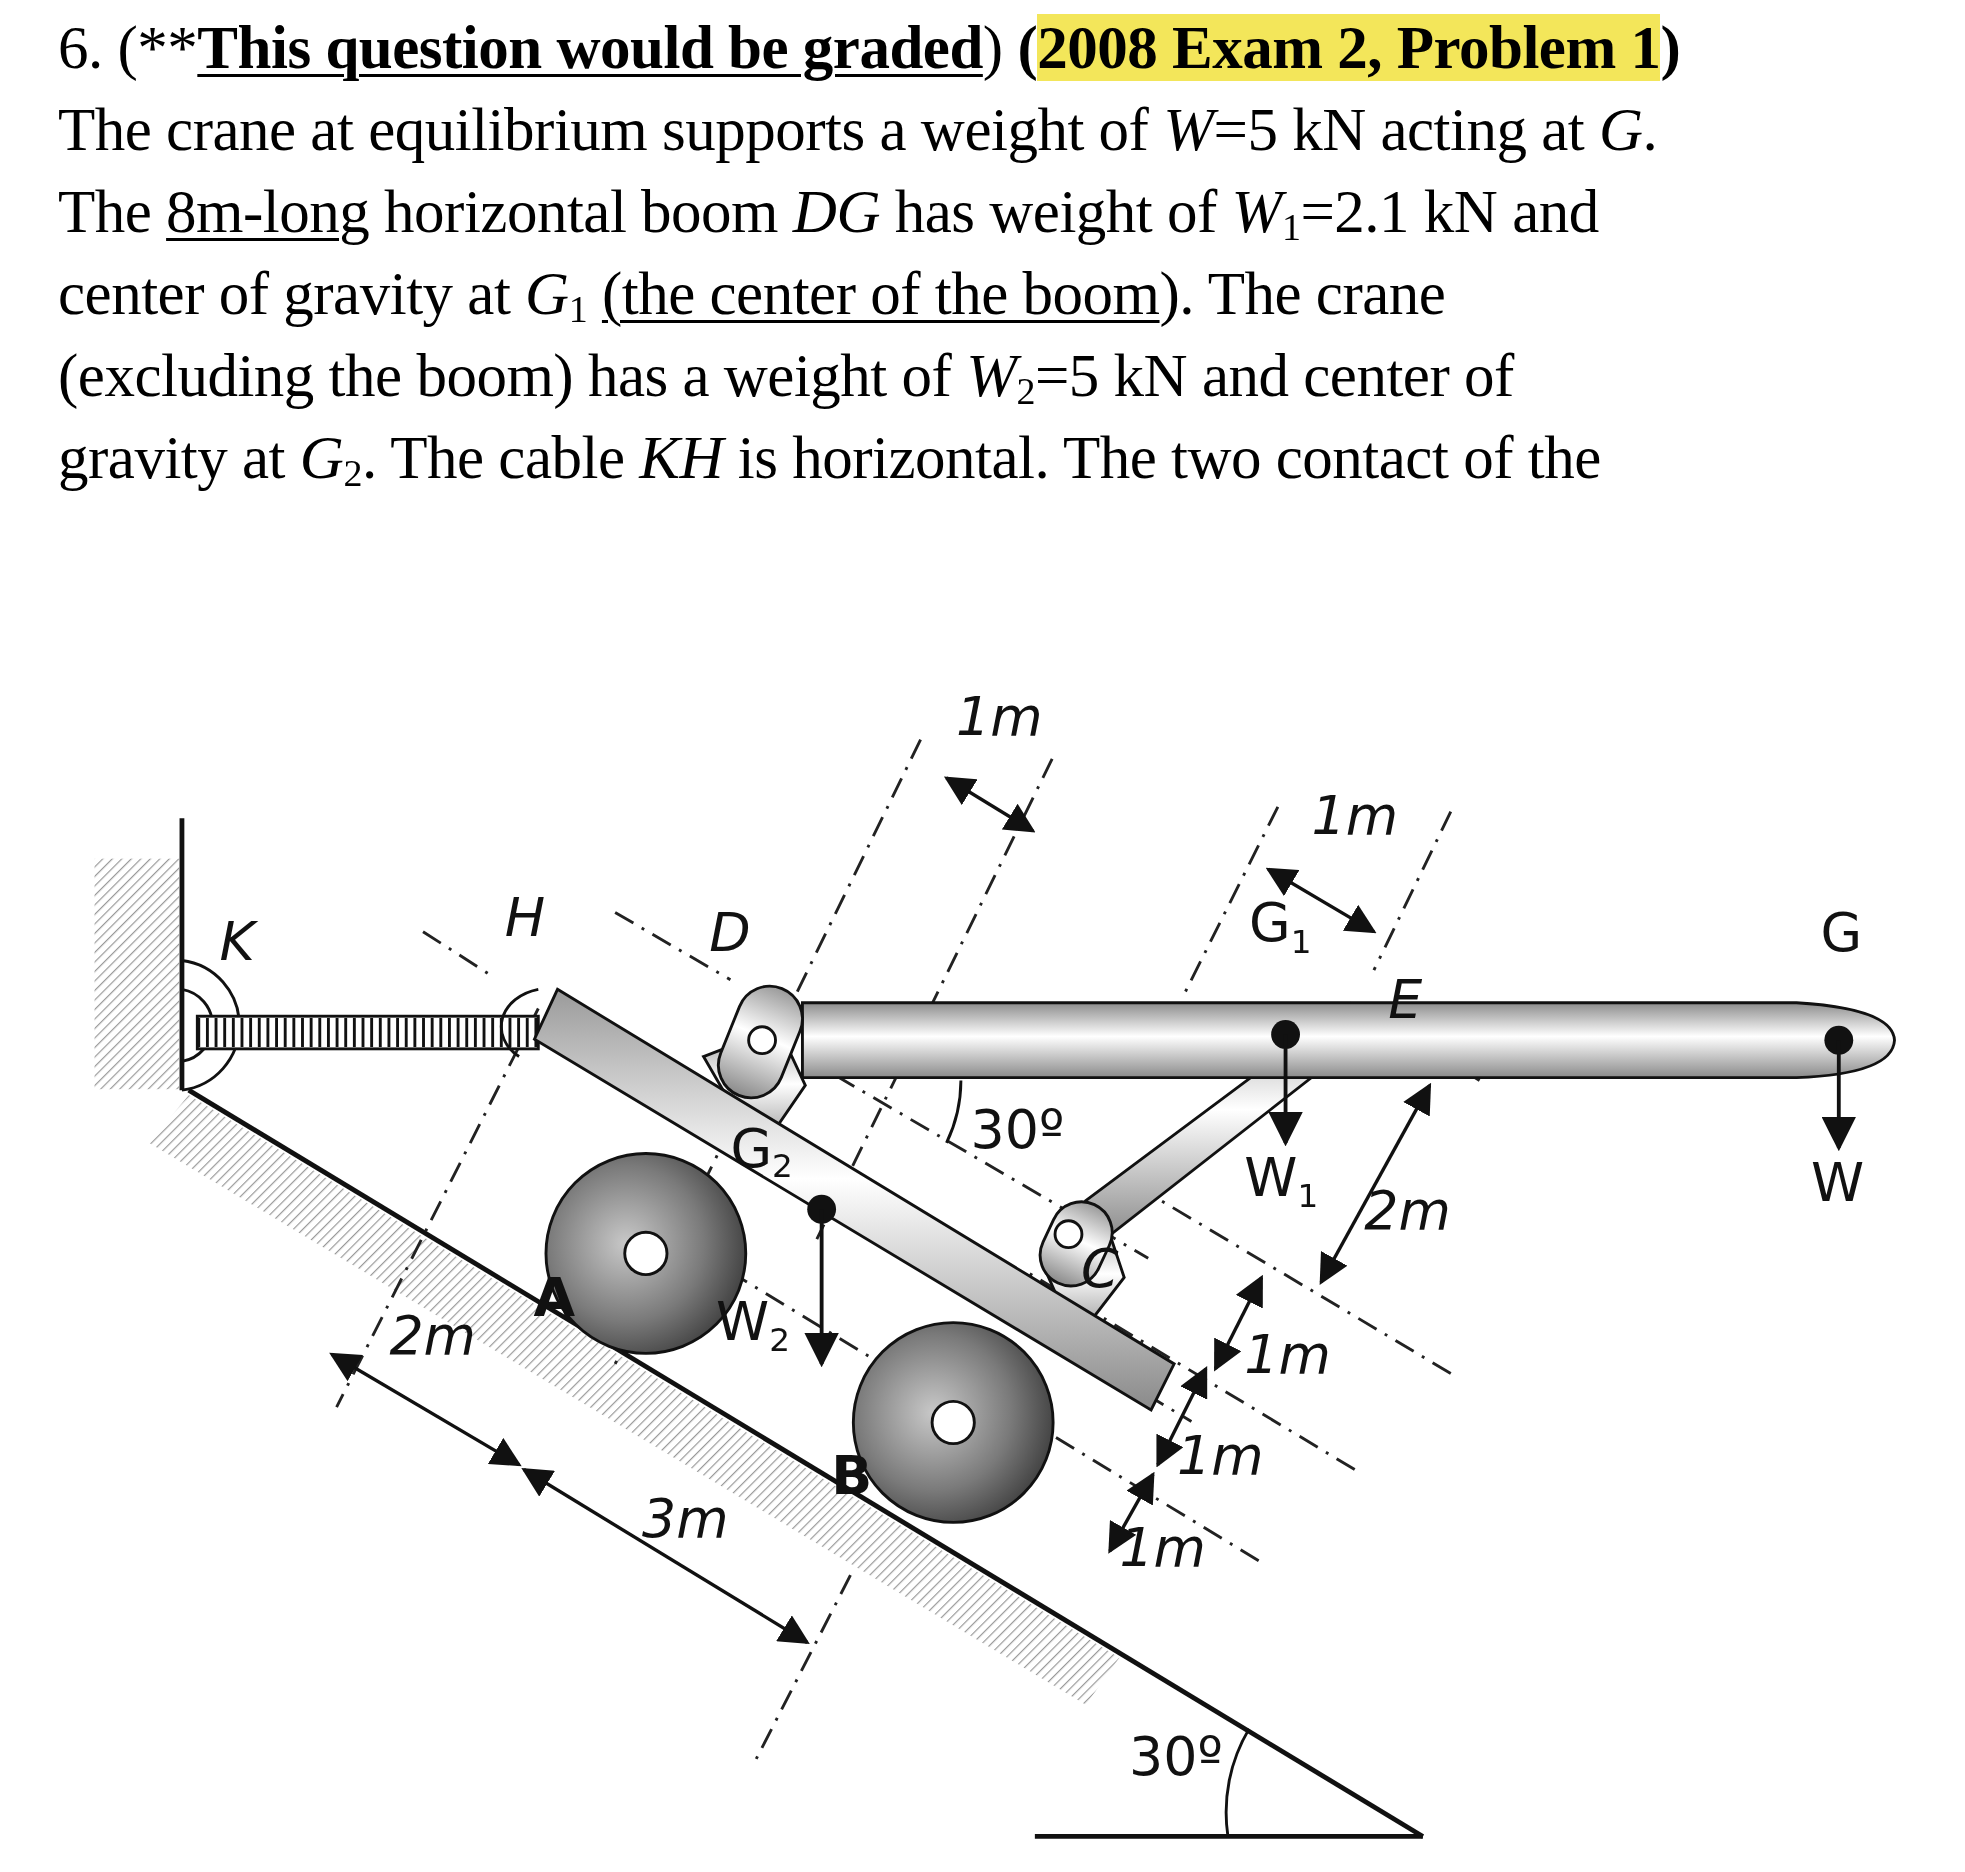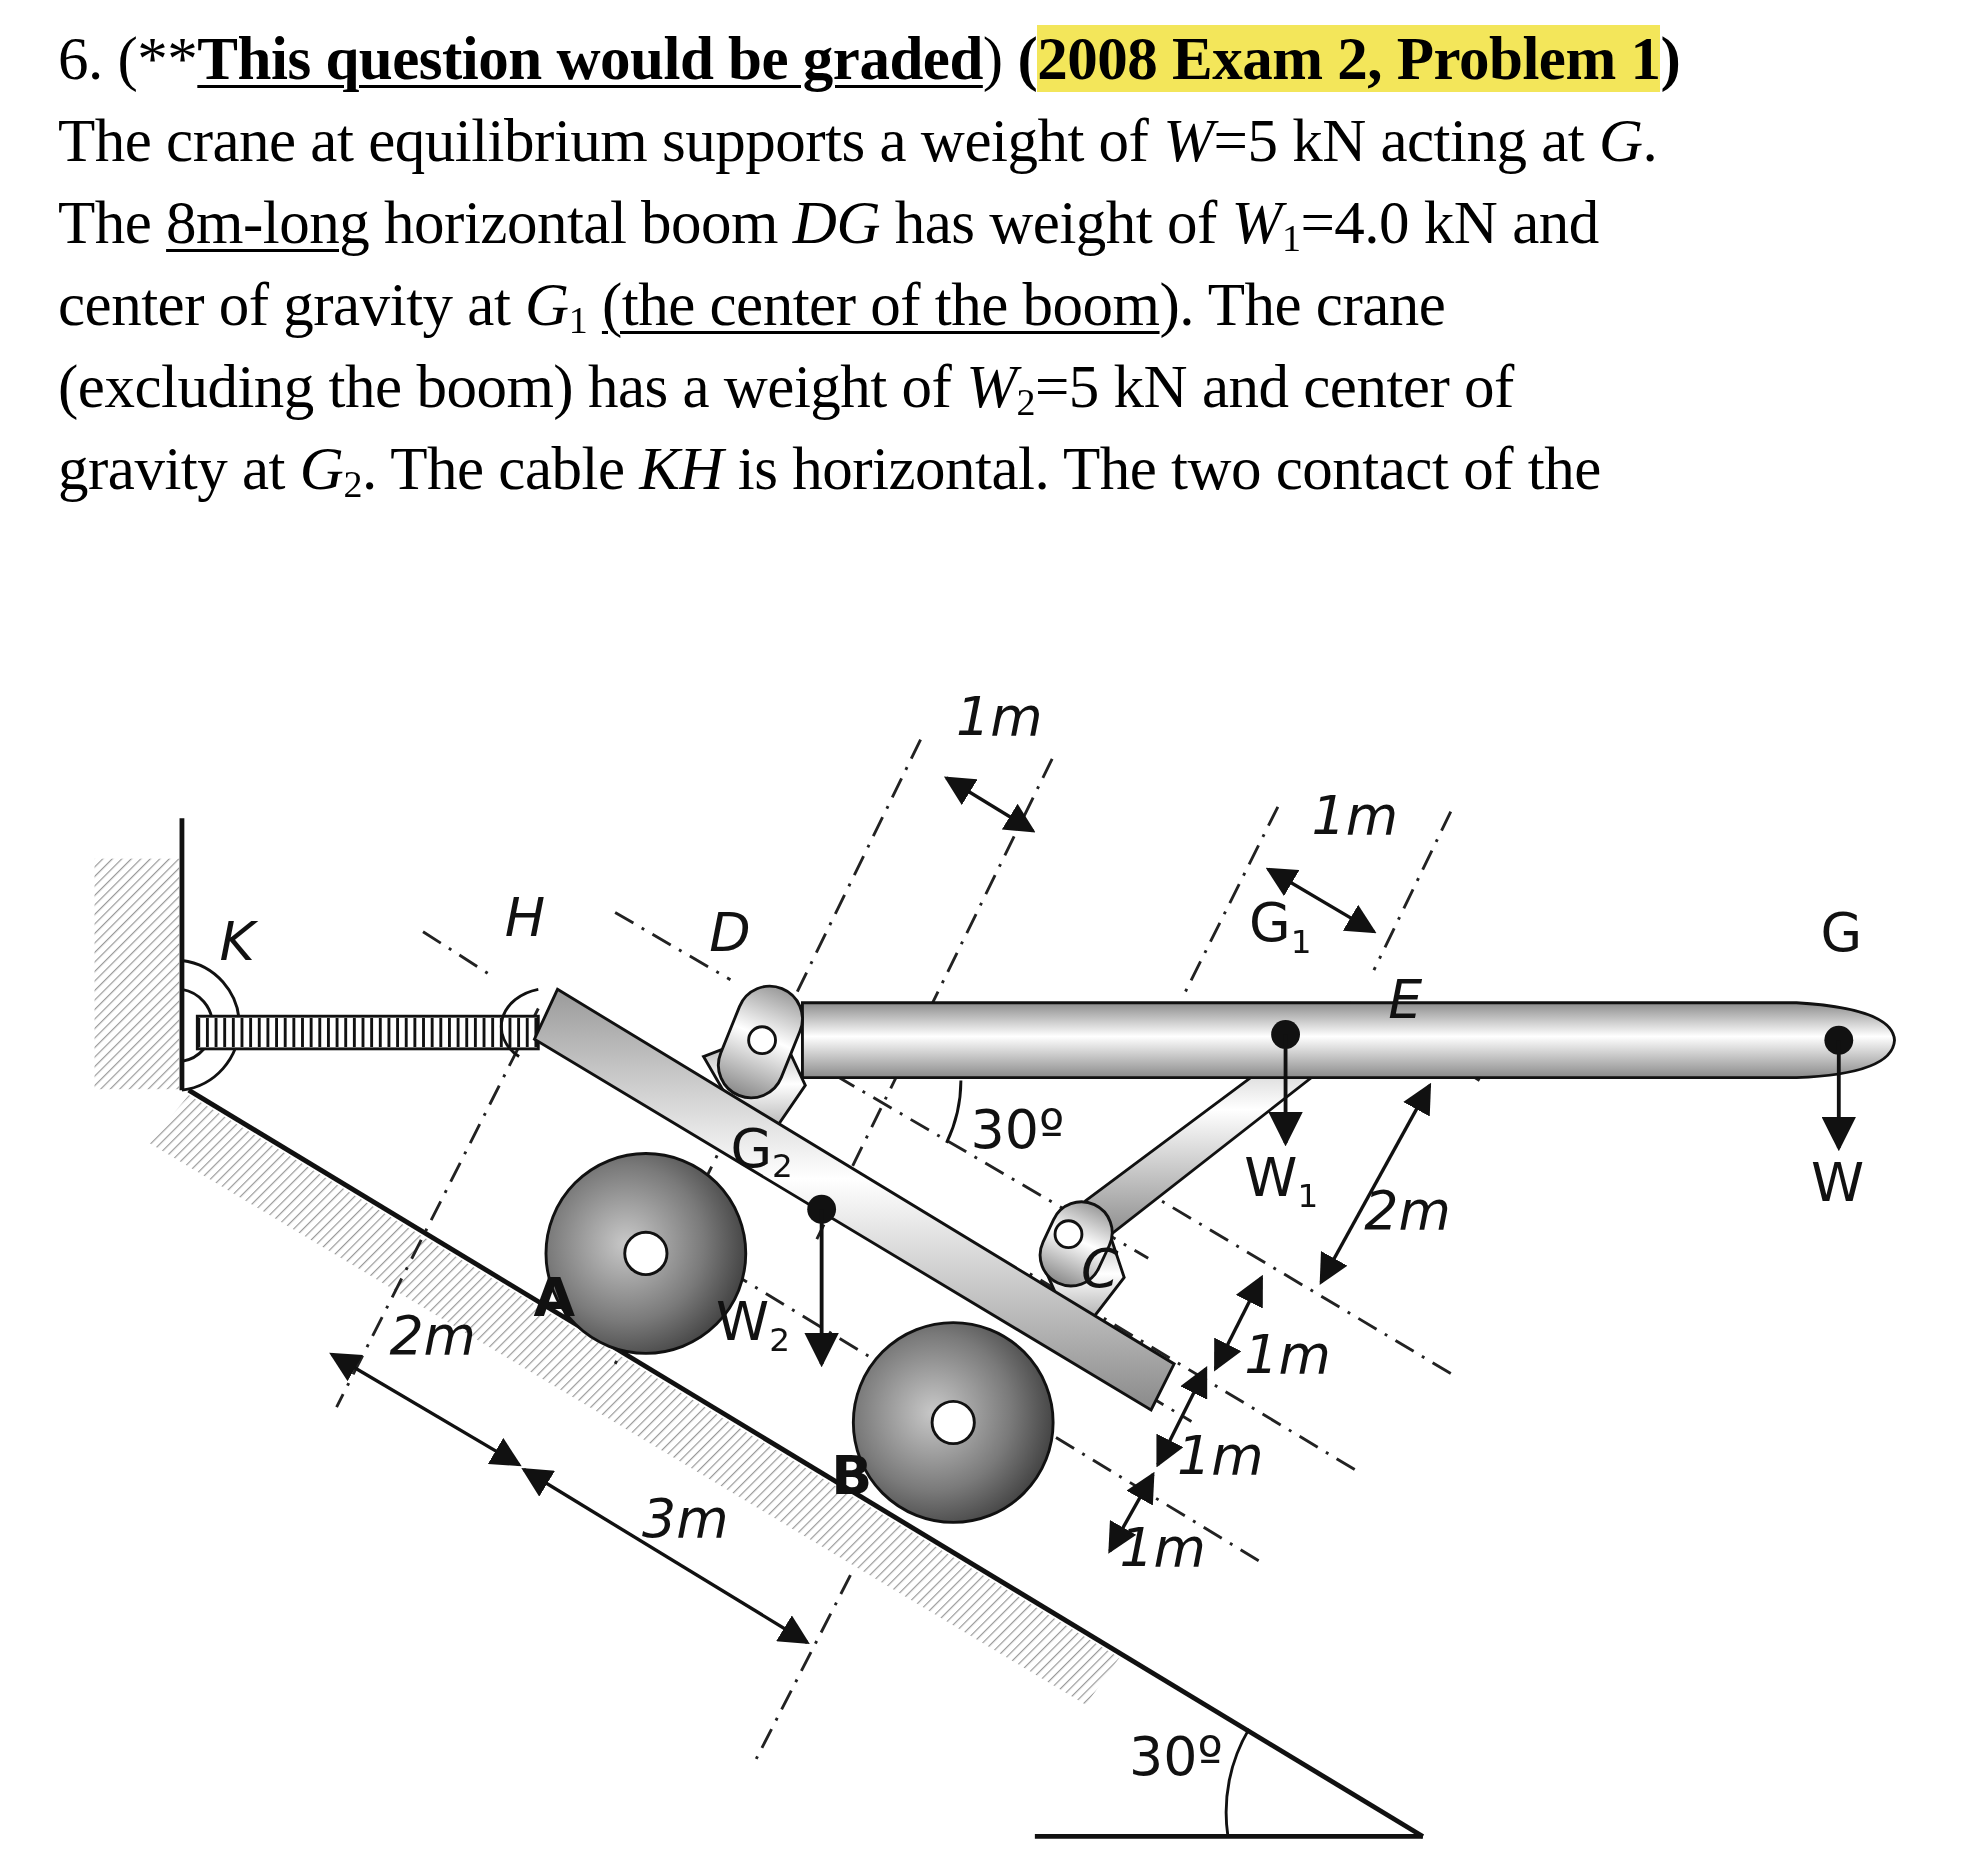--- a/index.html
+++ b/index.html
@@ -1,18 +1,18 @@
 <!DOCTYPE html>
 <html><head>
 <meta charset="utf-8">
 <style>
   html, body { margin:0; padding:0; background:#ffffff; }
   body { width:1966px; height:1872px; position:relative; overflow:hidden; }
   .problem {
-    position:absolute; left:58px; top:18px; width:1883px;
+    position:absolute; left:58px; top:7px; width:1883px;
     font-family:"Liberation Serif", "DejaVu Serif", serif;
     font-size:61px; line-height:82px; color:#000;
     letter-spacing:-0.5px;
   }
   .line { white-space:nowrap; }
   .bold { font-weight:bold; }
   .u { text-decoration:underline; text-decoration-thickness:2.9px; text-underline-offset:5.8px; }
   .hl { background:#f3e65a; }
   .it { font-style:italic; }
   sub { font-size:38px; vertical-align:-7.7px; line-height:0; }
@@ -25,21 +25,21 @@
 <body>
 
 <div class="problem">
   <div class="line">
     <span>6.</span>
     <span>(**</span><span class="bold u">This question would be graded</span><span>)</span>
     <span class="bold">(</span><span class="bold hl">2008 Exam 2, Problem 1</span><span class="bold">)</span>
   </div>
   <div id="body-lines">
       <div class="line"><span>The crane at equilibrium supports a weight of </span><span class="it">W</span><span>=5 kN acting at </span><span class="it">G</span><span>.</span></div>
-      <div class="line"><span>The </span><span class="u">8m-long</span><span> horizontal boom </span><span class="it">DG</span><span> has weight of </span><span class="it">W</span><sub>1</sub><span>=4.0 kN and</span></div>
+      <div class="line"><span>The </span><span class="u">8m-long</span><span> horizontal boom </span><span class="it">DG</span><span> has weight of </span><span class="it">W</span><sub>1</sub><span>=2.1 kN and</span></div>
       <div class="line"><span>center of gravity at </span><span class="it">G</span><sub>1</sub><span> </span><span class="u">(the center of the boom</span><span>). The crane</span></div>
       <div class="line"><span>(excluding the boom) has a weight of </span><span class="it">W</span><sub>2</sub><span>=5 kN and center of</span></div>
       <div class="line"><span>gravity at </span><span class="it">G</span><sub>2</sub><span>. The cable </span><span class="it">KH</span><span> is horizontal. The two contact of the</span></div>
     </div>
 </div>
 
 <svg class="diagram" width="1966" height="1872" viewBox="0 0 2046 1949" xmlns="http://www.w3.org/2000/svg">
   <defs>
     <pattern id="hatch" width="7" height="7" patternUnits="userSpaceOnUse" patternTransform="rotate(45)">
       <line x1="0" y1="0" x2="0" y2="7" stroke="#9a9a9a" stroke-width="2.5"></line>

